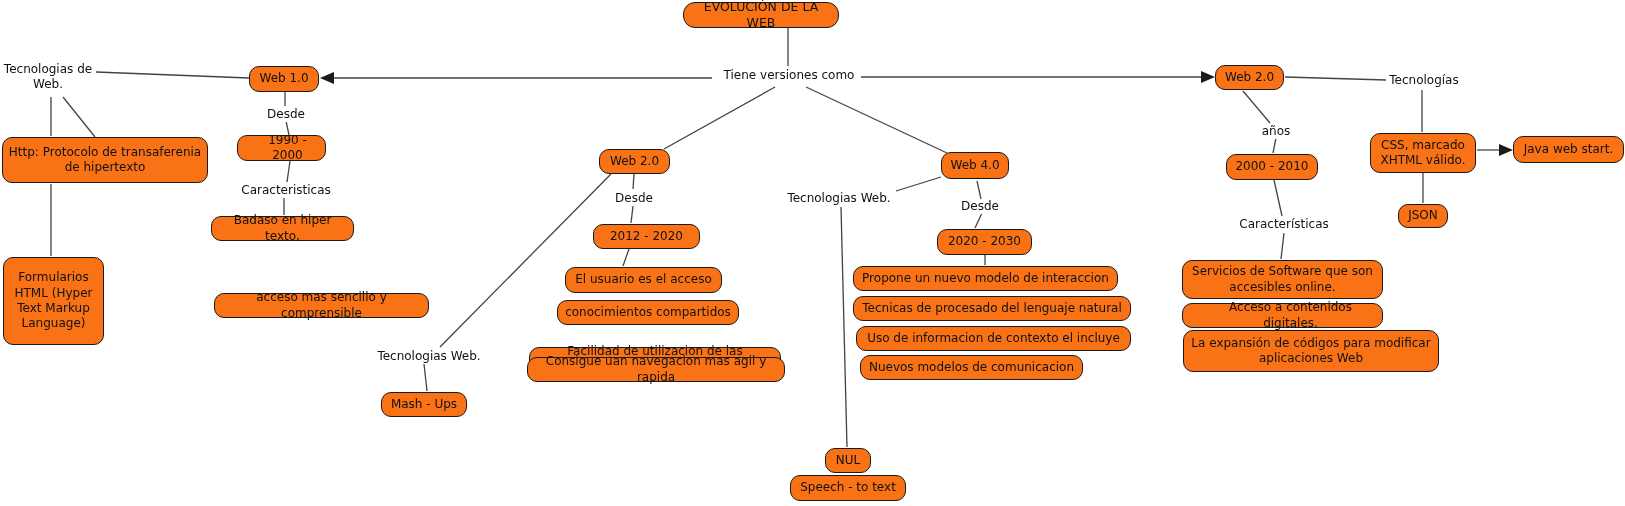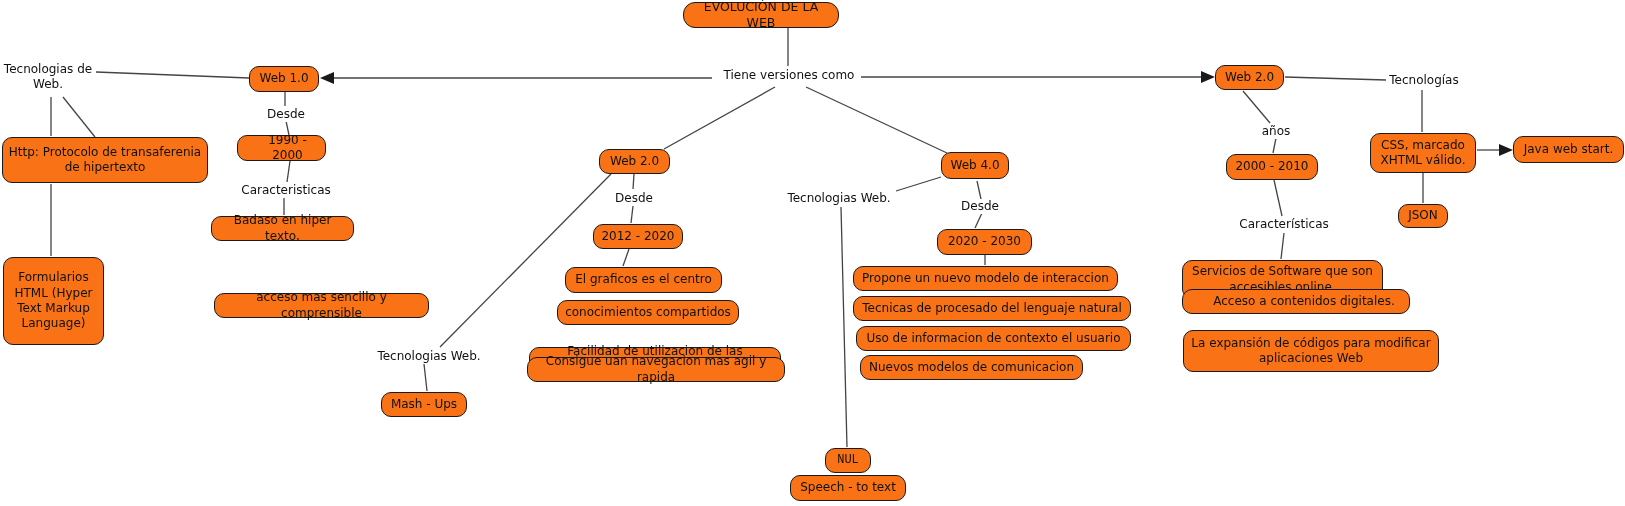--- a/index.html
+++ b/index.html
@@ -93,44 +93,44 @@
   <div class="box" style="left:237px;top:135px;width:89px;height:26px;padding-left:16px;">1990 - 2000</div>
   <div class="lbl" style="left:240px;top:183px;width:92px;">Caracteristicas</div>
   <div class="box" style="left:211px;top:216px;width:143px;height:25px;">Badaso en hiper texto,</div>
   <div class="box" style="left:214px;top:293px;width:215px;height:25px;text-align:center;">acceso mas sencillo y comprensible</div>
   <div class="lbl wrap" style="left:1px;top:62px;width:94px;">Tecnologias de Web.</div>
   <div class="box" style="left:3px;top:257px;width:101px;height:88px;">Formularios HTML (Hyper Text Markup Language)</div>
   <div class="box" style="left:2px;top:137px;width:206px;height:46px;">Http: Protocolo de transaferenia de hipertexto</div>
 
   <div class="box" style="left:599px;top:149px;width:71px;height:25px;">Web 2.0</div>
   <div class="lbl" style="left:598px;top:191px;width:72px;">Desde</div>
-  <div class="box" style="left:593px;top:224px;width:90px;height:25px;">2012 - 2020</div>
-  <div class="box" style="left:565px;top:267px;width:157px;height:26px;">El graficos es el centro</div>
+  <div class="box" style="left:593px;top:224px;width:107px;height:25px;">2012 - 2020</div>
+  <div class="box" style="left:565px;top:267px;width:157px;height:26px;">El usuario es el acceso</div>
   <div class="box" style="left:557px;top:300px;width:182px;height:25px;">conocimientos compartidos</div>
   <div class="box" style="left:529px;top:347px;width:252px;height:25px;">Facilidad de utilizacion de las herramientas</div>
   <div class="box" style="left:527px;top:357px;width:258px;height:25px;">Consigue uan navegacion mas agil y rapida</div>
   <div class="lbl" style="left:377px;top:349px;width:104px;">Tecnologias Web.</div>
   <div class="box" style="left:381px;top:392px;width:86px;height:25px;">Mash - Ups</div>
 
   <div class="box" style="left:941px;top:152px;width:68px;height:27px;">Web 4.0</div>
   <div class="lbl" style="left:944px;top:199px;width:72px;">Desde</div>
   <div class="box" style="left:937px;top:229px;width:95px;height:26px;">2020 - 2030</div>
   <div class="box" style="left:853px;top:266px;width:265px;height:25px;">Propone un nuevo modelo de interaccion</div>
   <div class="box" style="left:853px;top:296px;width:278px;height:25px;">Tecnicas de procesado del lenguaje natural</div>
-  <div class="box" style="left:856px;top:326px;width:275px;height:25px;">Uso de informacion de contexto el usuario</div>
+  <div class="box" style="left:856px;top:326px;width:275px;height:25px;">Uso de informacion de contexto el incluye</div>
   <div class="box" style="left:860px;top:355px;width:223px;height:25px;">Nuevos modelos de comunicacion</div>
   <div class="lbl" style="left:787px;top:191px;width:104px;">Tecnologias Web.</div>
-  <div class="box" style="left:825px;top:448px;width:46px;height:25px;font-family:Liberation Mono, monospace;">NUL</div>
+  <div class="box" style="left:825px;top:448px;width:46px;height:25px;">NUL</div>
   <div class="box" style="left:790px;top:475px;width:116px;height:26px;">Speech - to text</div>
 
   <div class="box" style="left:1215px;top:65px;width:69px;height:25px;">Web 2.0</div>
   <div class="lbl" style="left:1248px;top:124px;width:56px;">años</div>
   <div class="box" style="left:1226px;top:154px;width:92px;height:26px;">2000 - 2010</div>
   <div class="lbl" style="left:1237px;top:217px;width:94px;">Características</div>
   <div class="box" style="left:1182px;top:260px;width:201px;height:39px;">Servicios de Software que son accesibles online.</div>
-  <div class="box" style="left:1182px;top:289px;width:228px;height:25px;padding-left:20px;">Acceso a contenidos digitales.</div>
+  <div class="box" style="left:1182px;top:303px;width:201px;height:25px;padding-left:20px;">Acceso a contenidos digitales.</div>
   <div class="box" style="left:1183px;top:330px;width:256px;height:42px;">La expansión de códigos para modificar aplicaciones Web</div>
   <div class="lbl" style="left:1388px;top:73px;width:72px;">Tecnologías</div>
   <div class="box" style="left:1370px;top:133px;width:106px;height:40px;">CSS, marcado XHTML válido.</div>
   <div class="box" style="left:1513px;top:136px;width:111px;height:27px;">Java web start.</div>
   <div class="box" style="left:1398px;top:204px;width:50px;height:24px;">JSON</div>
 
 </div>
 
 </body></html>

